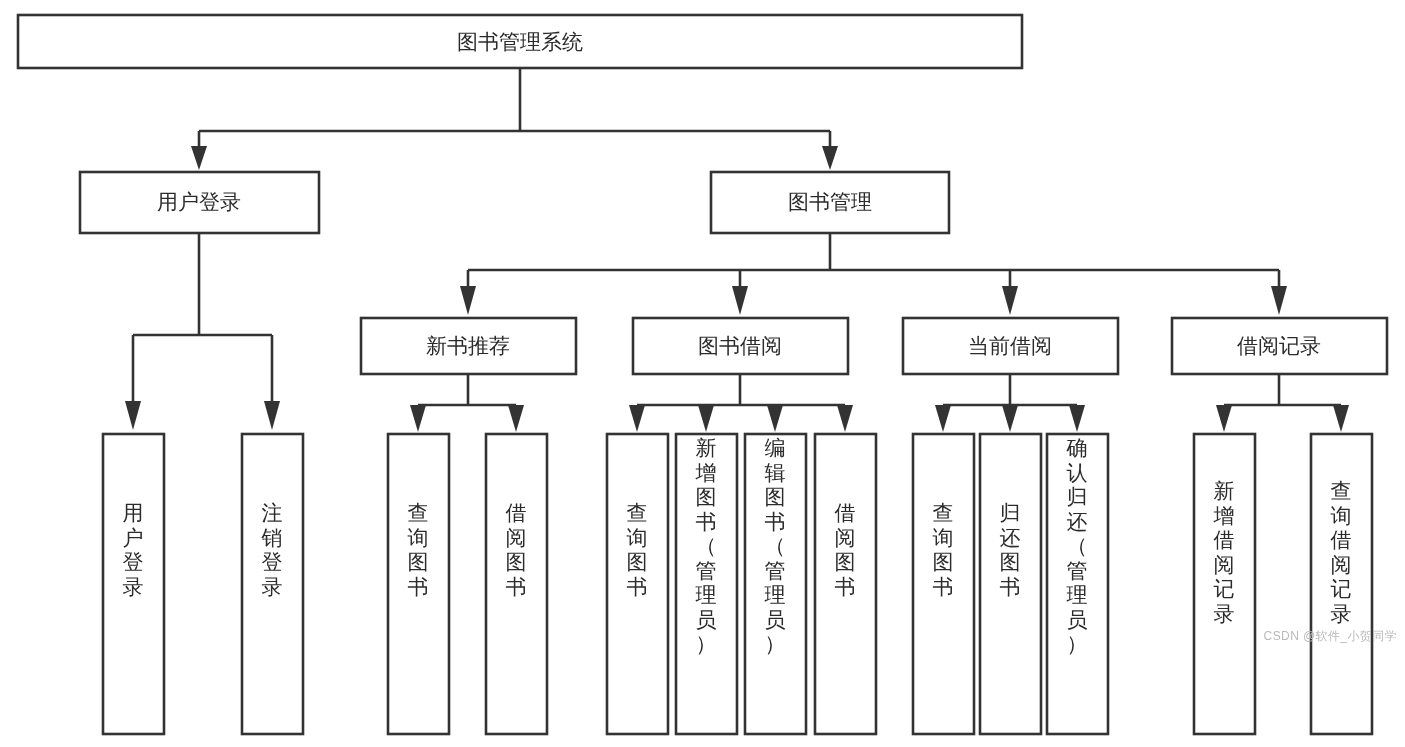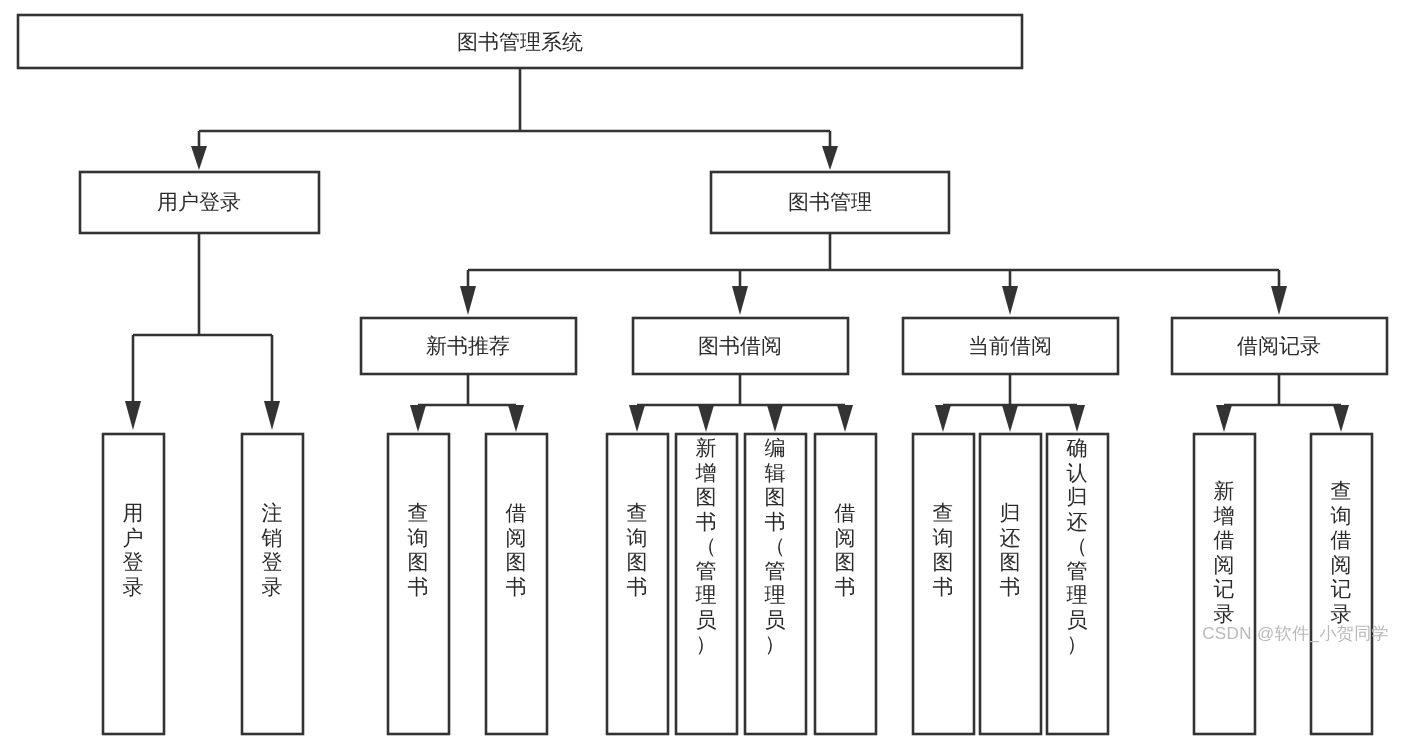--- a/index.html
+++ b/index.html
@@ -51,24 +51,24 @@
     dominant-baseline: middle;
   }
   .node-label-v {
     font-family: "Liberation Sans", "DejaVu Sans", sans-serif;
     font-size: 21px;
     fill: #2b2b2b;
     text-anchor: middle;
   }
   .watermark {
     position: absolute;
-    right: 16px;
+    right: 8px;
     bottom: 6px;
     font-family: "Liberation Sans", "DejaVu Sans", sans-serif;
-    font-size: 17px;
+    font-size: 12px;
     color: #b9b9b9;
     letter-spacing: 0.4px;
     white-space: nowrap;
     user-select: none;
     margin-top: 36px;
   }
 </style>
 </head>
 <body>
 

